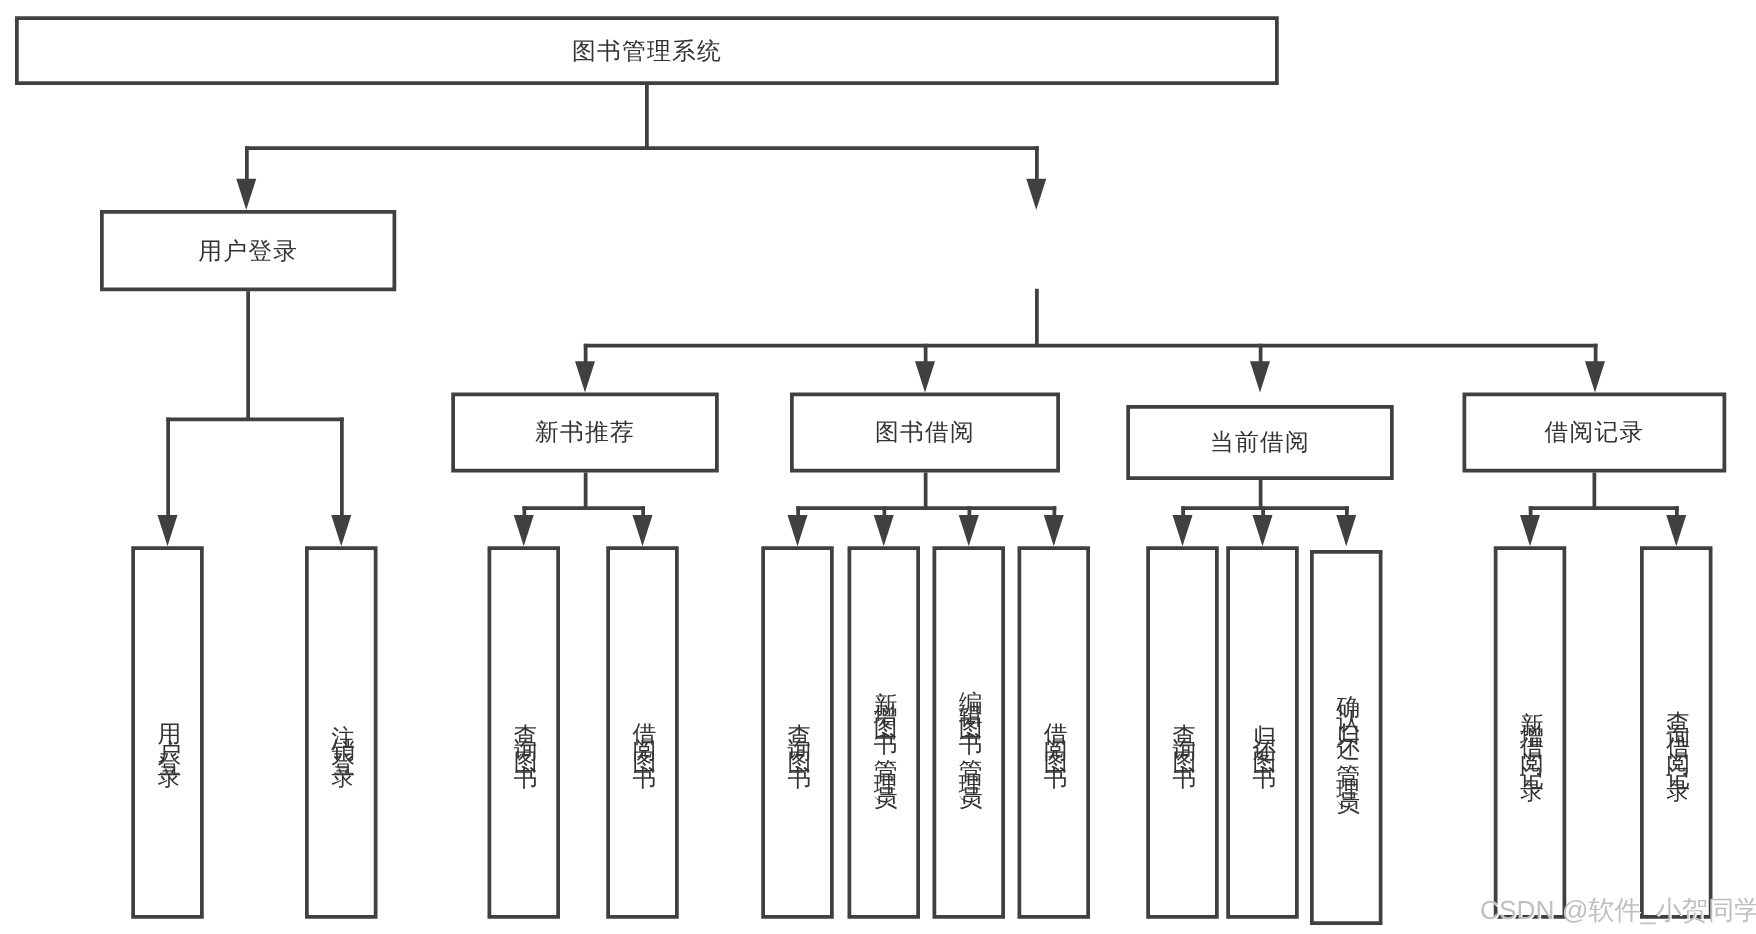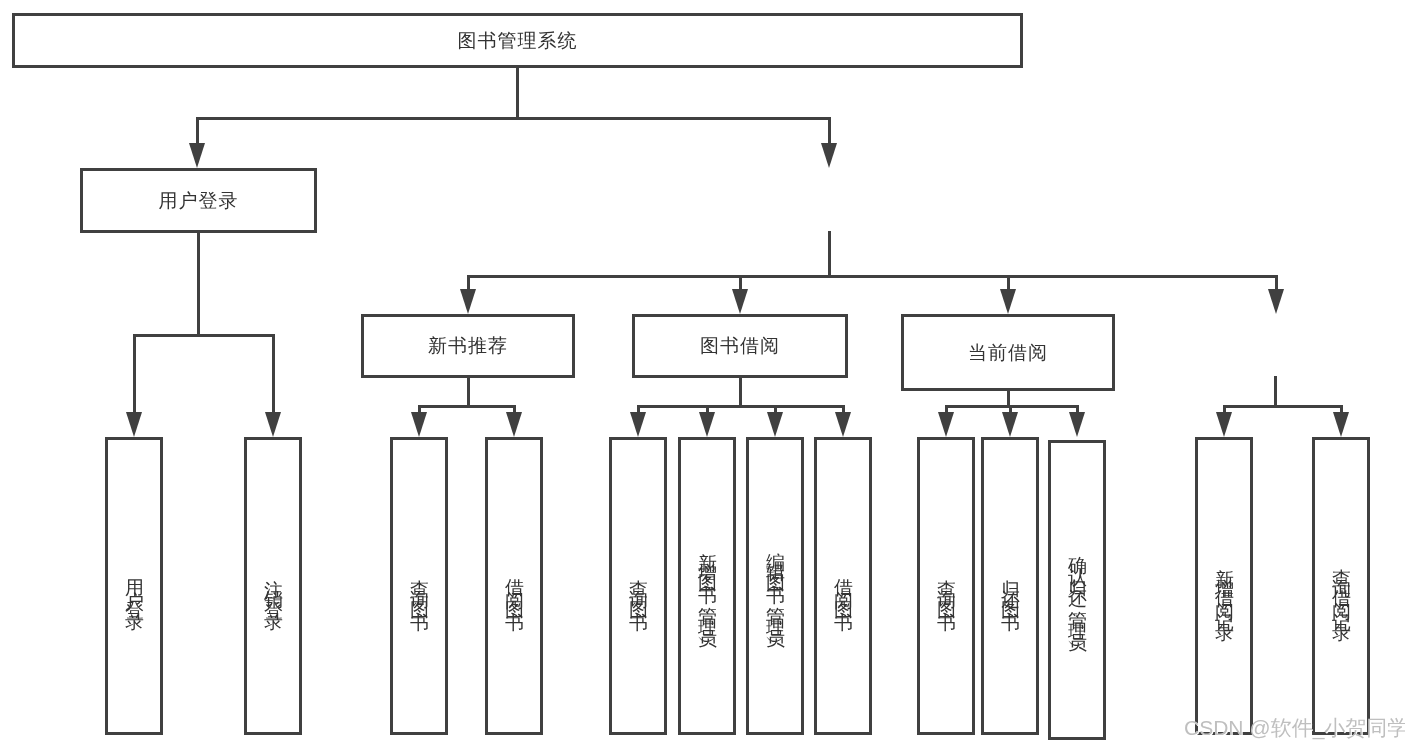--- a/index.html
+++ b/index.html
@@ -97,22 +97,25 @@
   <div class="arrow" style="left:732px;top:289px"></div>
   <div class="arrow" style="left:1000px;top:289px"></div>
   <div class="arrow" style="left:1268px;top:289px"></div>
 
   <div class="box" style="left:632px;top:314px;width:216px;height:64px">
     <span>图书借阅</span>
   </div>
   <div class="box" style="left:361px;top:314px;width:214px;height:64px">
     <span>新书推荐</span>
   </div>
-  <div class="box" style="left:901px;top:314px;width:214px;height:77px">
+  <div class="box" style="left:901px;top:324px;width:214px;height:60px">
     <span>当前借阅</span>
+  </div>
+  <div class="box" style="left:1170px;top:314px;width:211px;height:64px">
+    <span>借阅记录</span>
   </div>
 
   <div class="line" style="left:467px;top:376px;width:3px;height:31px"></div>
   <div class="line" style="left:418px;top:405px;width:98px;height:3px"></div>
   <div class="line" style="left:418px;top:405px;width:3px;height:10px"></div>
   <div class="line" style="left:513px;top:405px;width:3px;height:10px"></div>
   <div class="arrow" style="left:411px;top:412px"></div>
   <div class="arrow" style="left:506px;top:412px"></div>
 
   <div class="line" style="left:739px;top:376px;width:3px;height:31px"></div>

